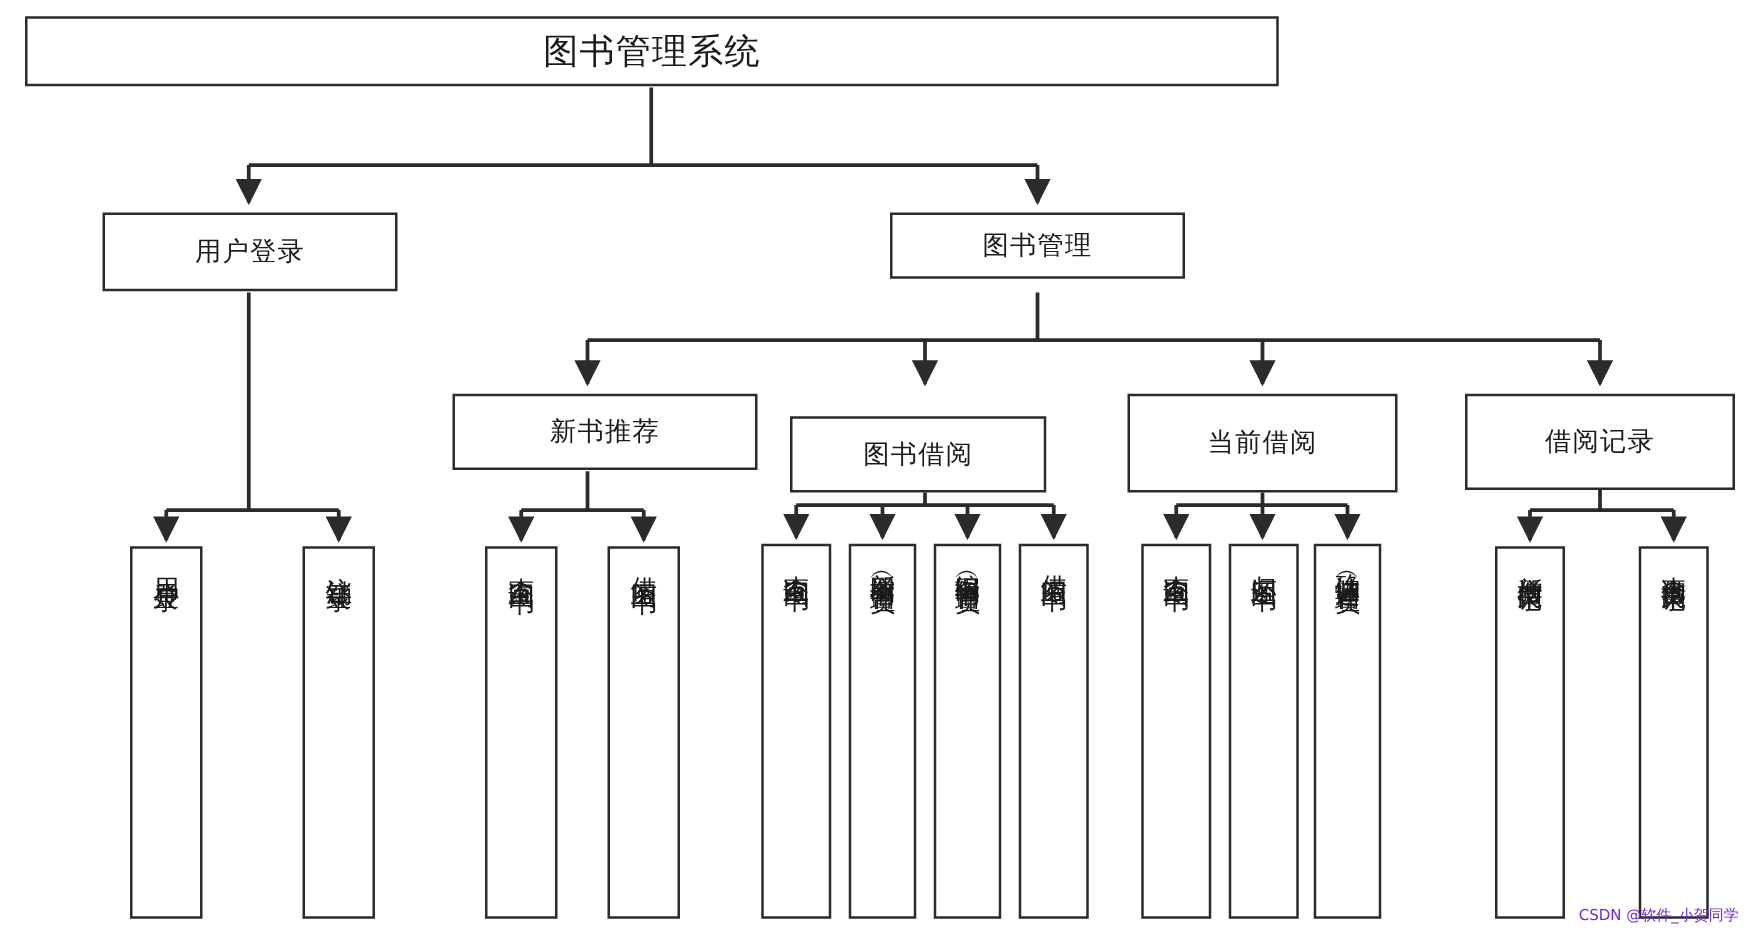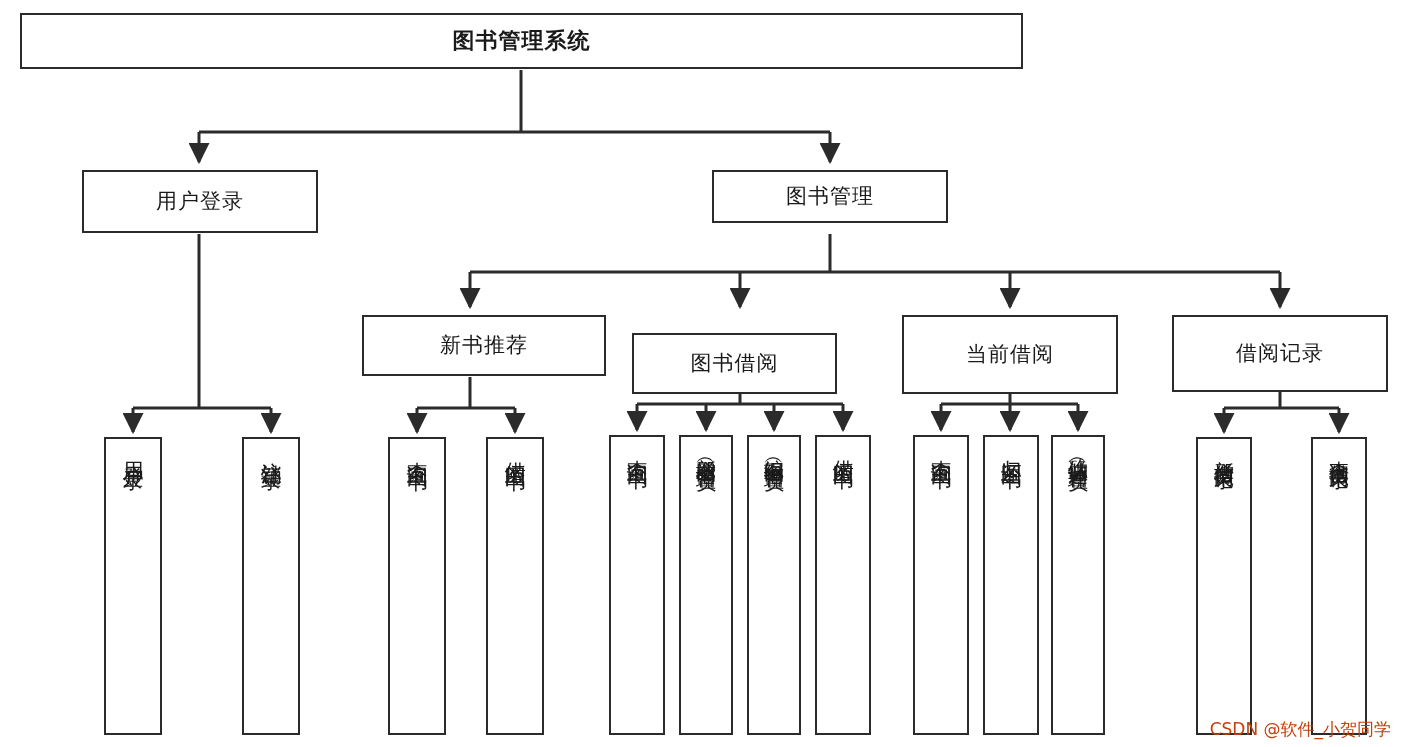--- a/index.html
+++ b/index.html
@@ -42,22 +42,21 @@
     text-align: center;
     line-height: 1.18;
   }
   
   .node.horiz .label {
     font-size: 21px;
     letter-spacing: 1px;
     white-space: nowrap;
   }
   .node.root .label {
-    font-size: 22px;
-    font-weight: bold;
+    font-size: 28px;
   }
   
   .node.vert {
     align-items: flex-start;
     justify-content: center;
     padding-top: 6px;
   }
   .node.vert .label {
     writing-mode: vertical-rl;
     text-orientation: upright;
@@ -67,22 +66,22 @@
     white-space: nowrap;
   }
   .node.vert.tall .label {
     font-size: 20px;
     letter-spacing: 2px;
   }
   #watermark {
     position: absolute;
     right: 14px;
     bottom: 6px;
-    font-size: 17px;
-    color: #c2410c;
+    font-size: 12px;
+    color: #6d28d9;
     white-space: nowrap;
     z-index: 5;
     font-family: "DejaVu Sans", "Liberation Sans", sans-serif;
   }
 </style>
 </head>
 <body>
 
 <div id="canvas">
 

